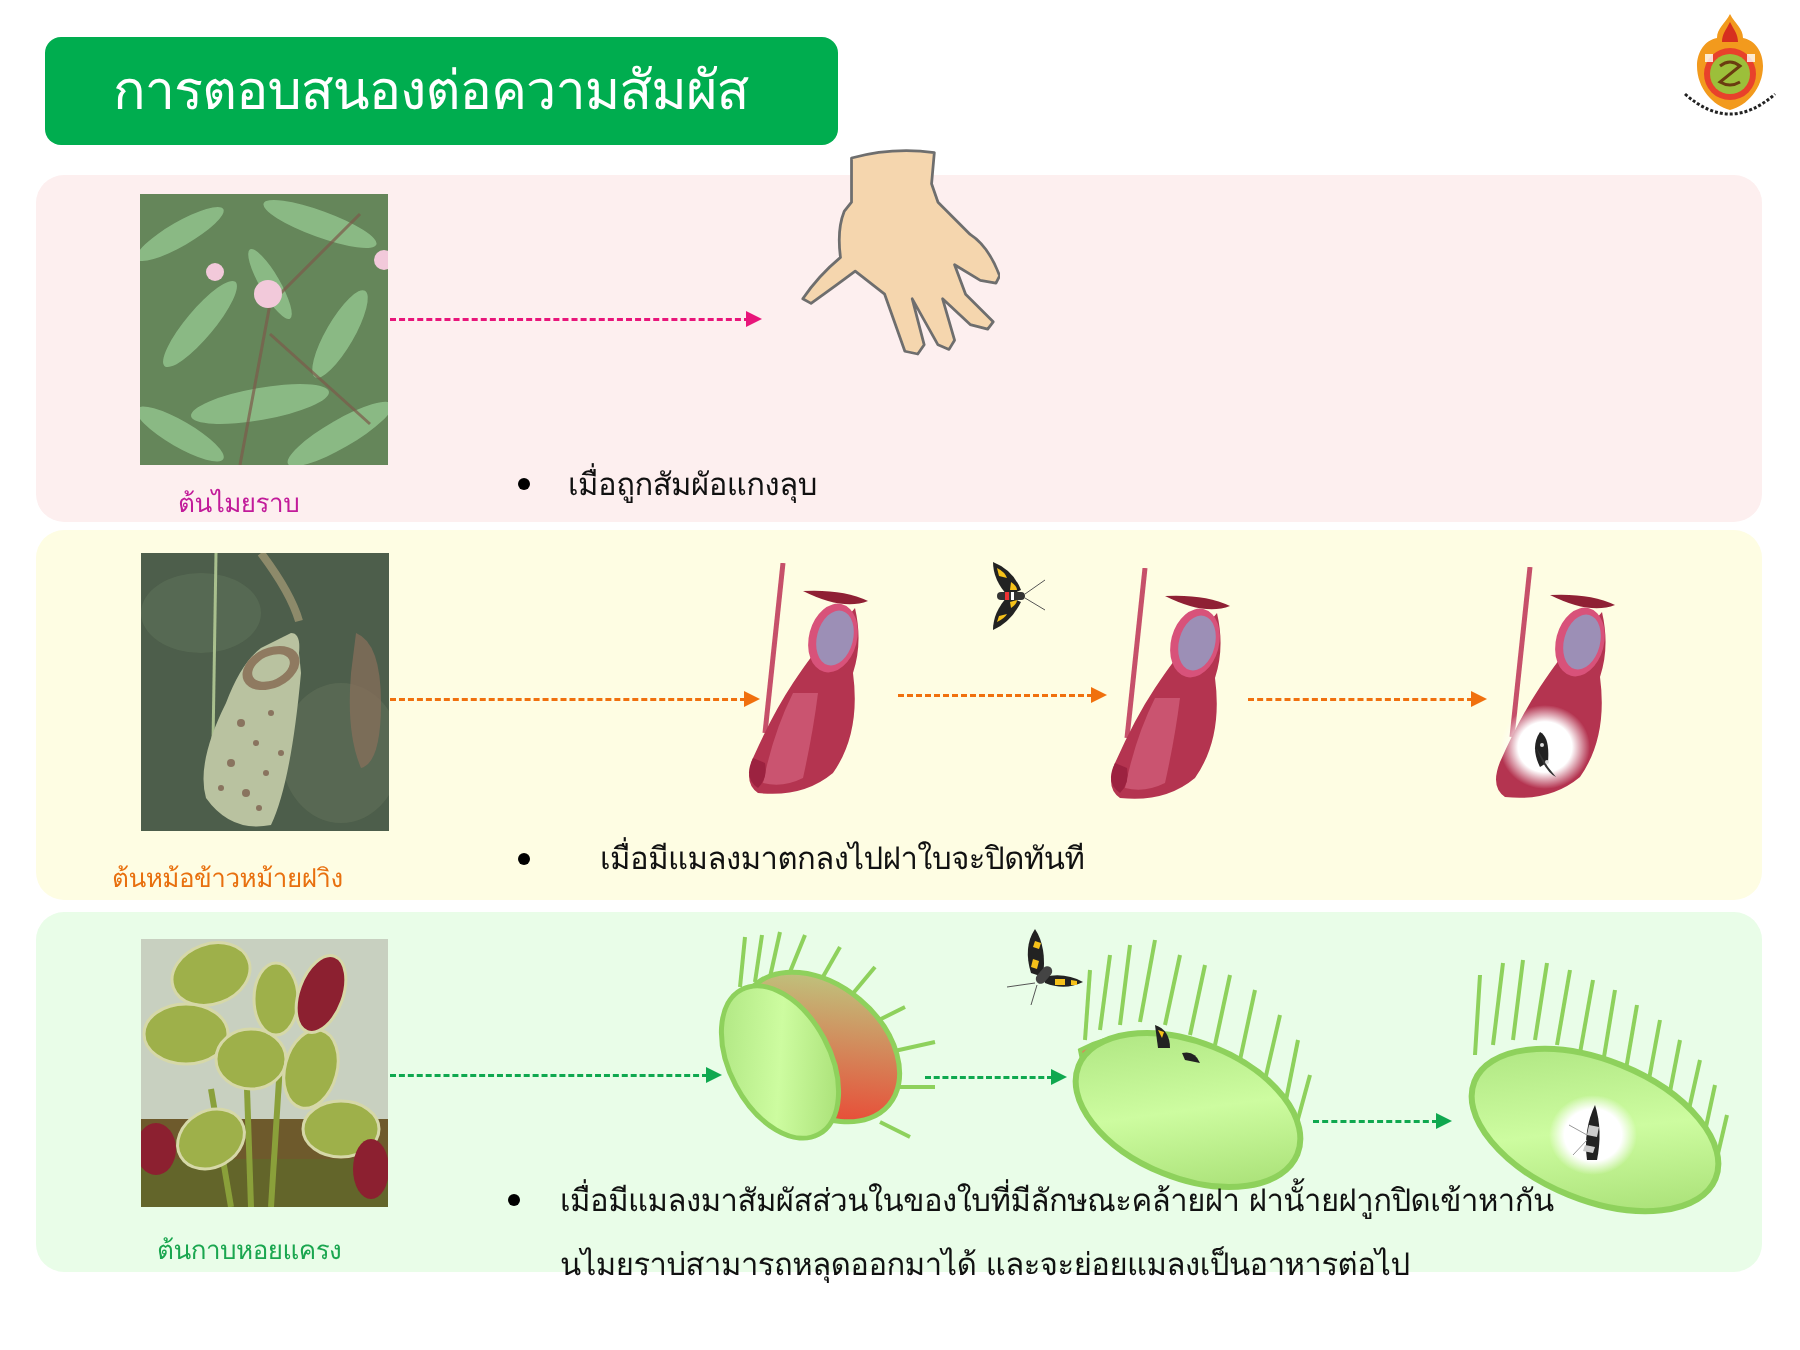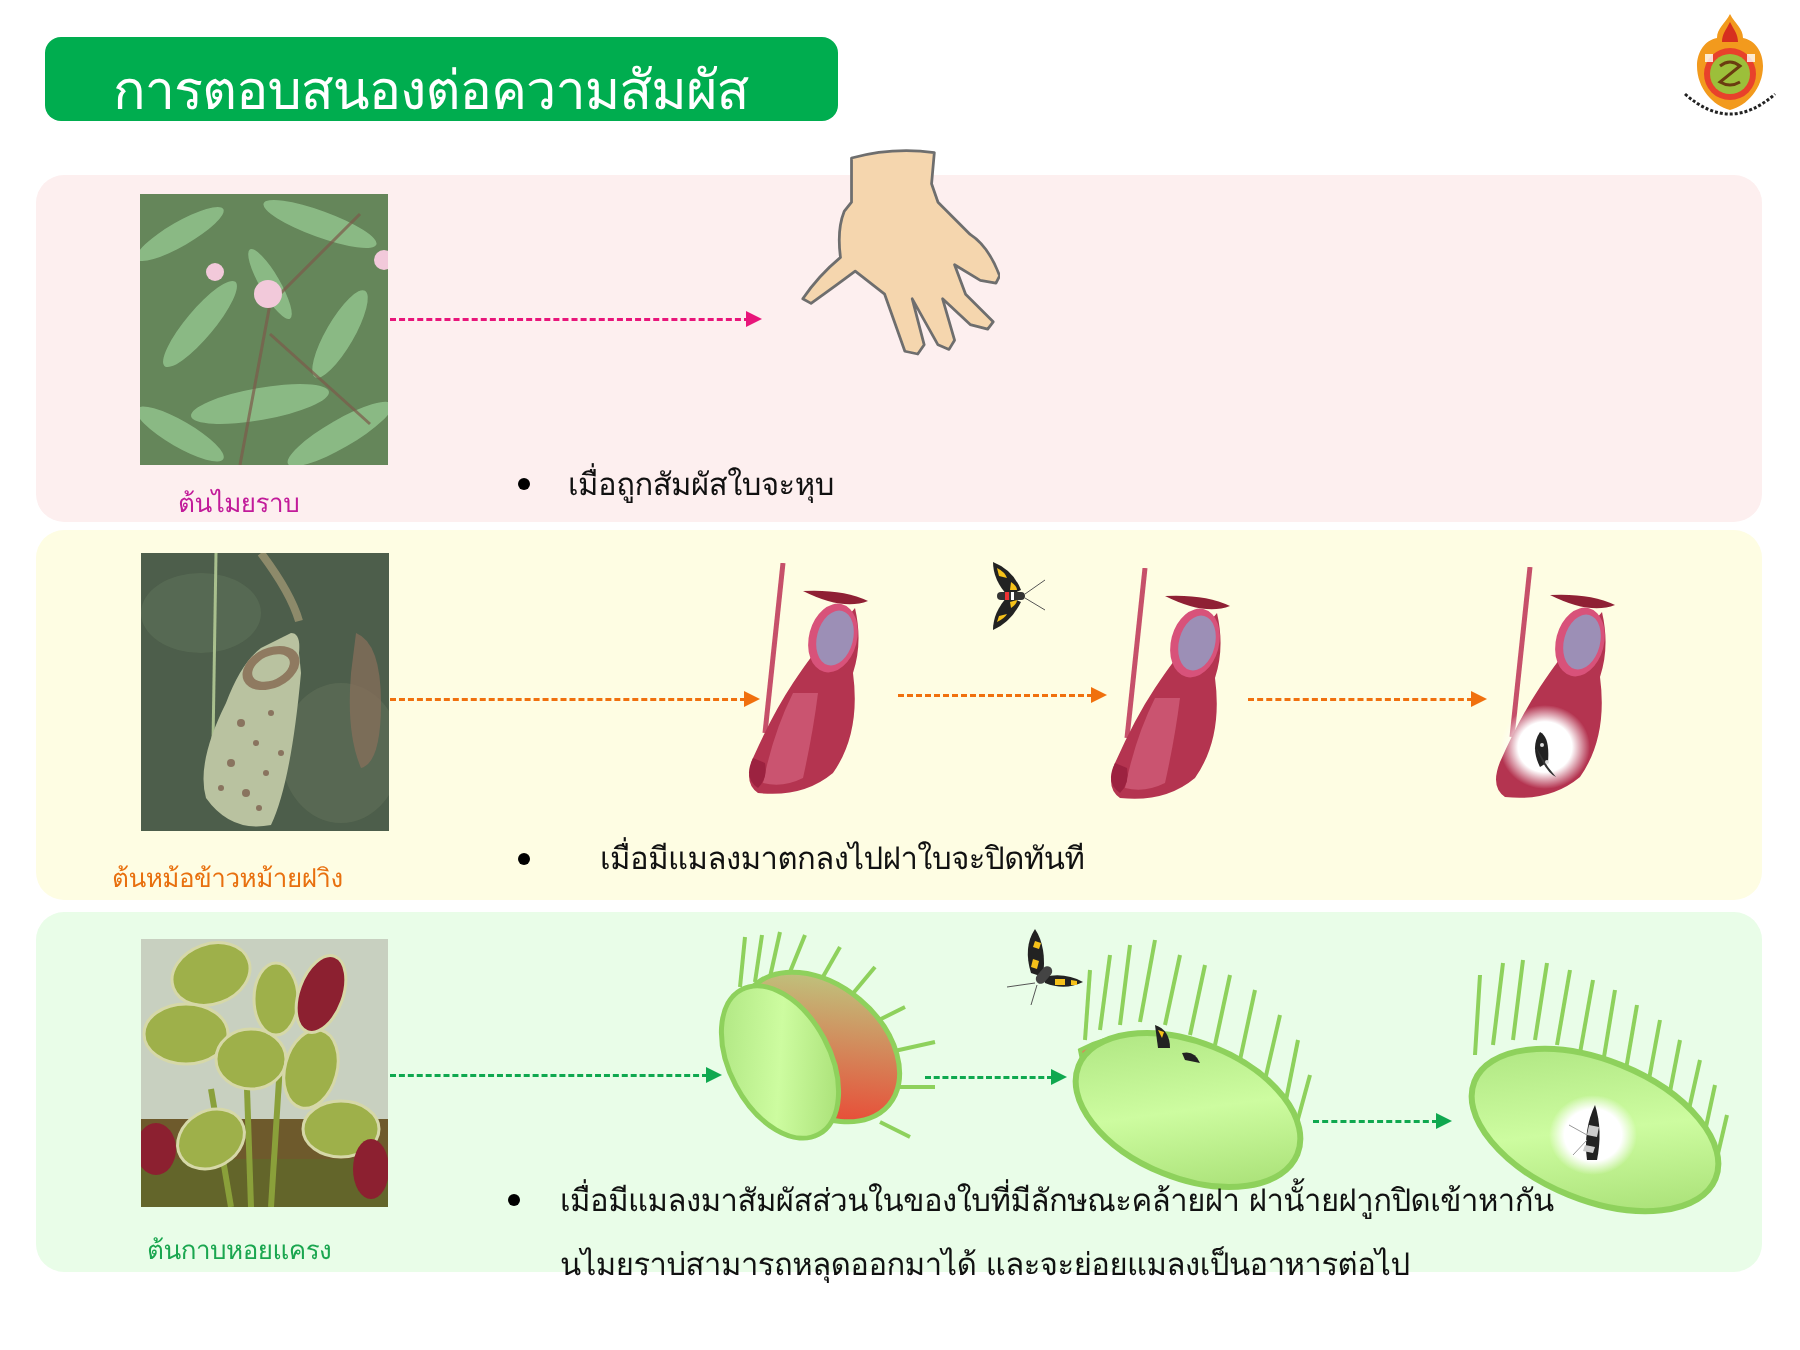--- a/index.html
+++ b/index.html
@@ -1,19 +1,19 @@
 <!DOCTYPE html>
 <html><head>
 <meta charset="utf-8">
 <style>
   html, body { margin:0; padding:0; }
   body { width:1800px; height:1350px; background:#ffffff; position:relative; overflow:hidden;
          font-family:"DejaVu Sans", "Liberation Sans", sans-serif; }
   .abs { position:absolute; }
-  .title-bar { left:45px; top:37px; width:793px; height:84px; background:#00ad4f; border-radius:16px; }
+  .title-bar { left:45px; top:37px; width:793px; height:108px; background:#00ad4f; border-radius:16px; }
   .title-text { position:absolute; left:68px; top:14px; color:#fff; font-size:54px; line-height:80px; white-space:nowrap;
                 font-family:"DejaVu Sans Condensed","DejaVu Sans",sans-serif; letter-spacing:-1px; }
   .logo { left:1675px; top:10px; width:110px; height:118px; }
   .panel { left:36px; width:1726px; border-radius:28px; }
   .p1 { top:175px; height:347px; background:#fdefef; }
   .p2 { top:530px; height:370px; background:#fefde3; }
   .p3 { top:912px; height:360px; background:#e9fde8; }
   .photo { overflow:hidden; }
   .plant-label { font-size:26px; white-space:nowrap; line-height:50px; letter-spacing:-0.5px; }
   .bullet-text { font-size:31px; color:#111; white-space:nowrap; line-height:44px; letter-spacing:-0.5px; }
@@ -71,21 +71,21 @@
 <div class="abs arrow-line" style="left:390px;top:318px;width:360px;border-color:#e8157a;"></div>
 <div class="abs arrow-head" style="left:746px;top:311px;border-left-color:#e8157a;"></div>
 
 <div class="abs" style="left:800px;top:147px;width:200px;height:225px;">
   <svg width="200" height="225" viewBox="0 0 200 225">
     <path d="M56 12 Q100 0 146 6 L143 40 L150 60 L185 95 Q205 108 217 140 L213 148 L196 145 L168 128 L180 160 L210 190 L204 198 L185 193 L155 165 L168 210 L162 220 L150 215 L122 165 L135 215 L128 225 L114 222 L92 160 L60 135 Q40 150 12 170 L3 165 Q20 140 44 120 Q40 90 48 70 L56 60 Z" fill="#f5d6ae" stroke="#6e6e6e" stroke-width="3" stroke-linejoin="round" transform="scale(0.92)"></path>
   </svg>
 </div>
 
 <div class="abs bullet-dot" style="left:518px;top:478px;"></div>
-<div class="abs bullet-text" style="left:568px;top:462px;">เมื่อถูกสัมผัสใบจะหุบ</div>
+<div class="abs bullet-text" style="left:568px;top:462px;">เมื่อถูกสัมผัอแกงลุบ</div>
 
 <div class="abs panel p2"></div>
 
 <div class="abs photo" style="left:141px;top:553px;width:248px;height:278px;">
   <svg width="248" height="278" viewBox="0 0 248 278">
     <rect width="248" height="278" fill="#4d5e4b"></rect>
     <ellipse cx="60" cy="60" rx="60" ry="40" fill="#5e7258" opacity="0.6"></ellipse>
     <ellipse cx="200" cy="200" rx="60" ry="70" fill="#607058" opacity="0.6"></ellipse>
     <path d="M215 80 Q240 90 240 150 Q240 210 220 215 Q205 180 210 120Z" fill="#8a6f5b" opacity="0.7"></path>
     <line x1="75" y1="0" x2="72" y2="190" stroke="#a9c08e" stroke-width="3"></line>
@@ -201,21 +201,21 @@
       <ellipse cx="170" cy="130" rx="26" ry="40" transform="rotate(15 170 130)"></ellipse>
       <ellipse cx="70" cy="200" rx="35" ry="28" transform="rotate(-30 70 200)"></ellipse>
       <ellipse cx="200" cy="190" rx="38" ry="28"></ellipse>
       <ellipse cx="135" cy="60" rx="22" ry="36"></ellipse>
     </g>
     <ellipse cx="180" cy="55" rx="22" ry="40" fill="#8c2030" stroke="#d6d8a8" stroke-width="3" transform="rotate(20 180 55)"></ellipse>
     <ellipse cx="15" cy="210" rx="20" ry="26" fill="#8c2030"></ellipse>
     <ellipse cx="230" cy="230" rx="18" ry="30" fill="#8c2030"></ellipse>
   </svg>
 </div>
-<div class="abs plant-label" style="left:147px;top:1225px;color:#1aa64f;">ต้นกาบหอยแครง</div>
+<div class="abs plant-label" style="left:157px;top:1225px;color:#1aa64f;">ต้นกาบหอยแครง</div>
 
 <div class="abs arrow-line" style="left:390px;top:1074px;width:318px;border-color:#0fa84f;"></div>
 <div class="abs arrow-head" style="left:706px;top:1067px;border-left-color:#0fa84f;"></div>
 
 <div class="abs" style="left:710px;top:927px;width:230px;height:225px;">
   <svg width="230" height="225" viewBox="0 0 230 225">
     <defs>
       <linearGradient id="redg" x1="0" y1="0" x2="1" y2="1">
         <stop offset="0%" stop-color="#b7d98a"></stop>
         <stop offset="100%" stop-color="#f0362a"></stop>

